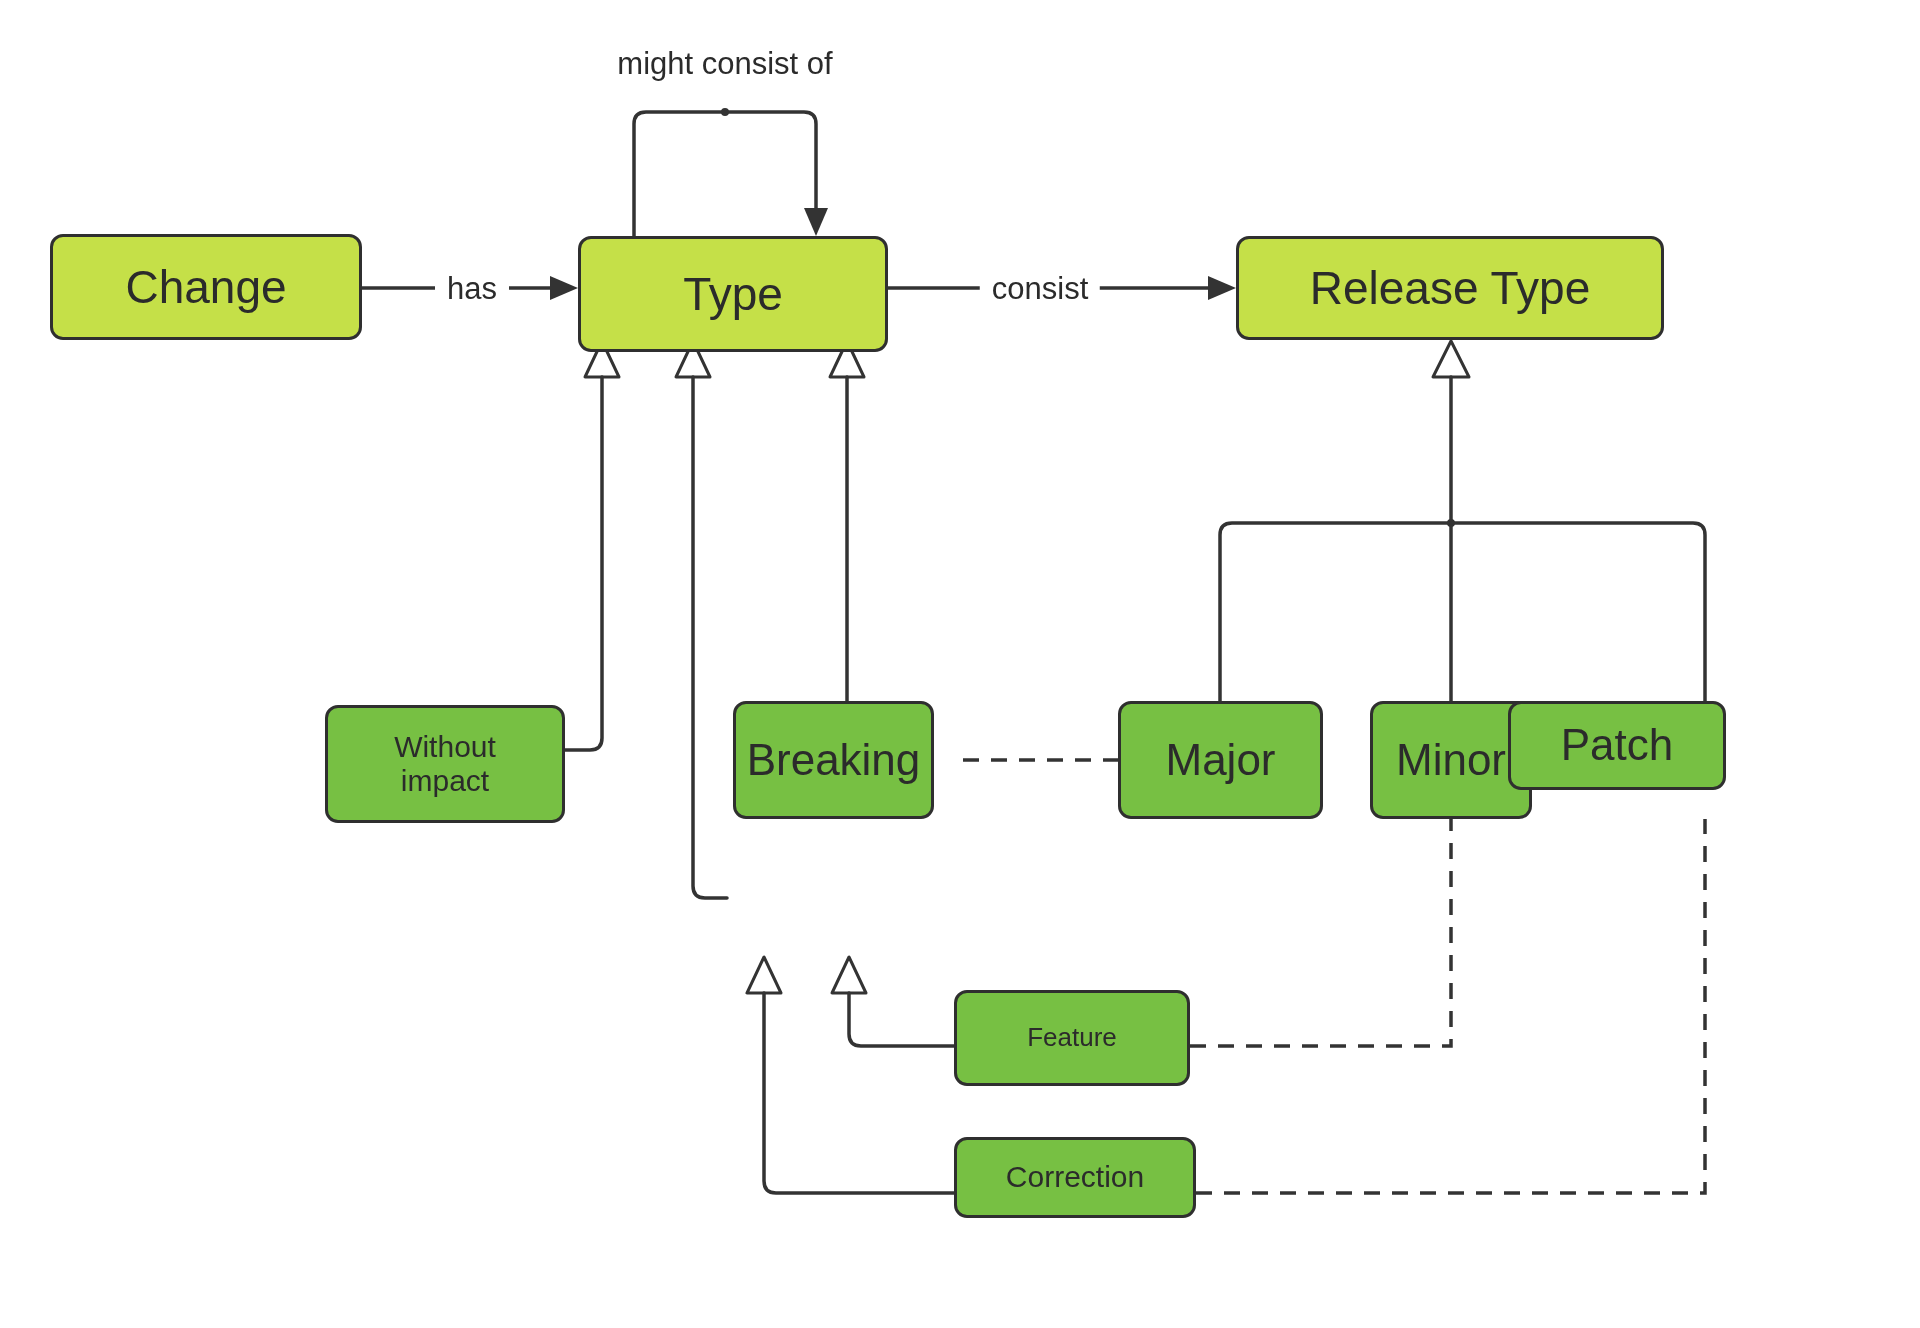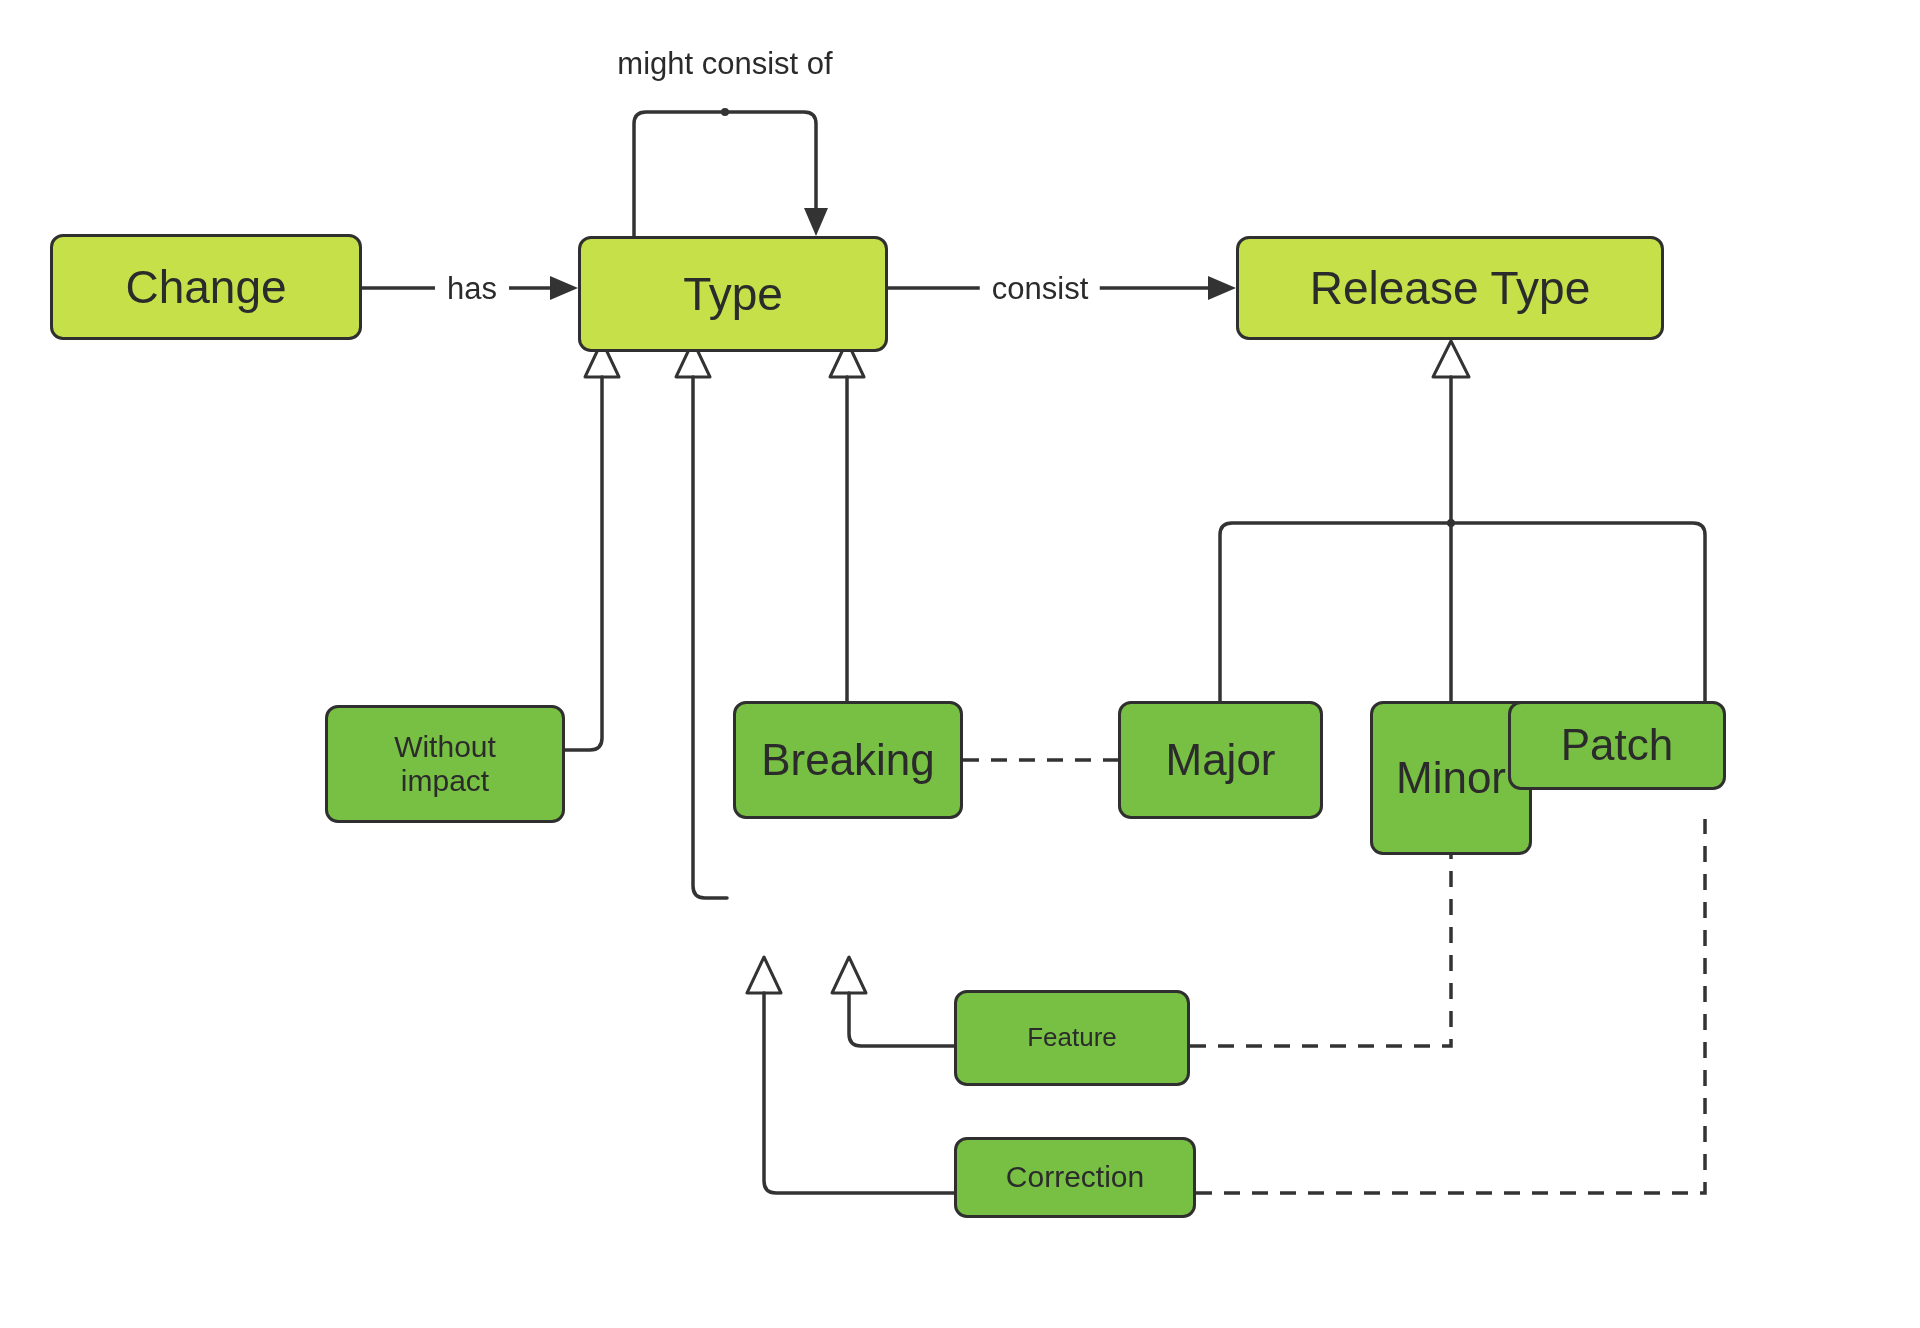--- a/index.html
+++ b/index.html
@@ -106,30 +106,30 @@
   </div>
 
   <div class="node bright" style="left:1236px; top:236px; width:428px; height:104px; font-size:46px;">
     <span>Release Type</span>
   </div>
 
   <div class="node green" style="left:325px; top:705px; width:240px; height:118px; font-size:30px; padding:0 28px;">
     <span>Without impact</span>
   </div>
 
-  <div class="node green" style="left:733px; top:701px; width:230px; height:118px; font-size:44px;">
+  <div class="node green" style="left:733px; top:701px; width:201px; height:118px; font-size:44px;">
     <span>Breaking</span>
   </div>
 
 
   <div class="node green" style="left:1118px; top:701px; width:205px; height:118px; font-size:44px;">
     <span>Major</span>
   </div>
 
-  <div class="node green" style="left:1370px; top:701px; width:162px; height:154px; font-size:44px;">
+  <div class="node green" style="left:1370px; top:701px; width:162px; height:118px; font-size:44px;">
     <span>Minor</span>
   </div>
 
   <div class="node green" style="left:1508px; top:701px; width:218px; height:89px; font-size:44px;">
     <span>Patch</span>
   </div>
 
   <div class="node green" style="left:954px; top:990px; width:236px; height:96px; font-size:26px;">
     <span>Feature</span>
   </div>

